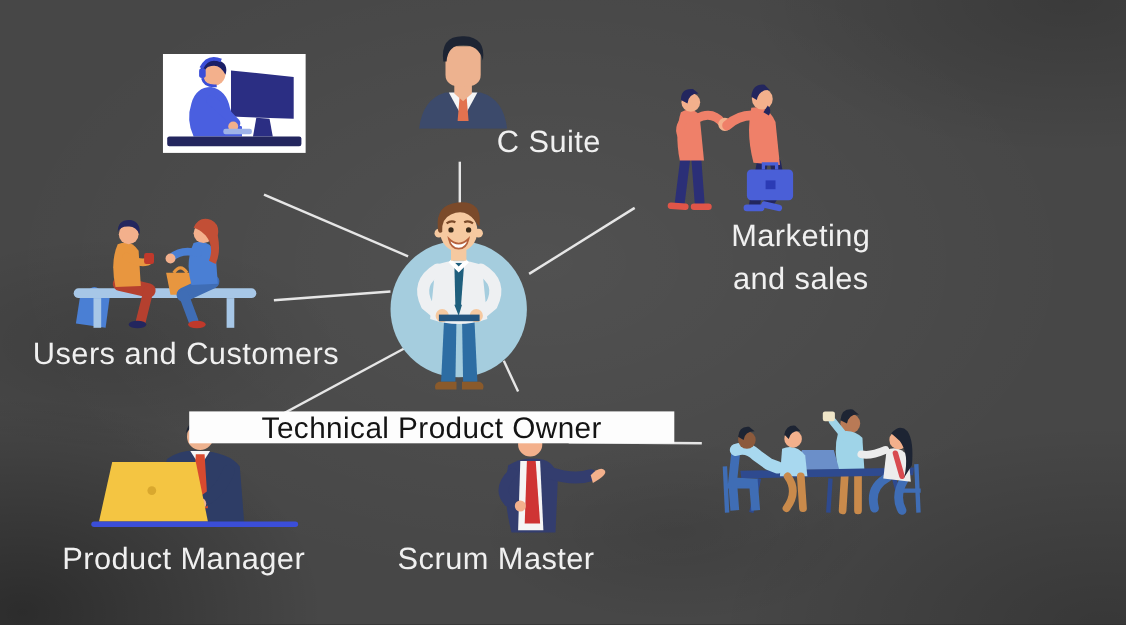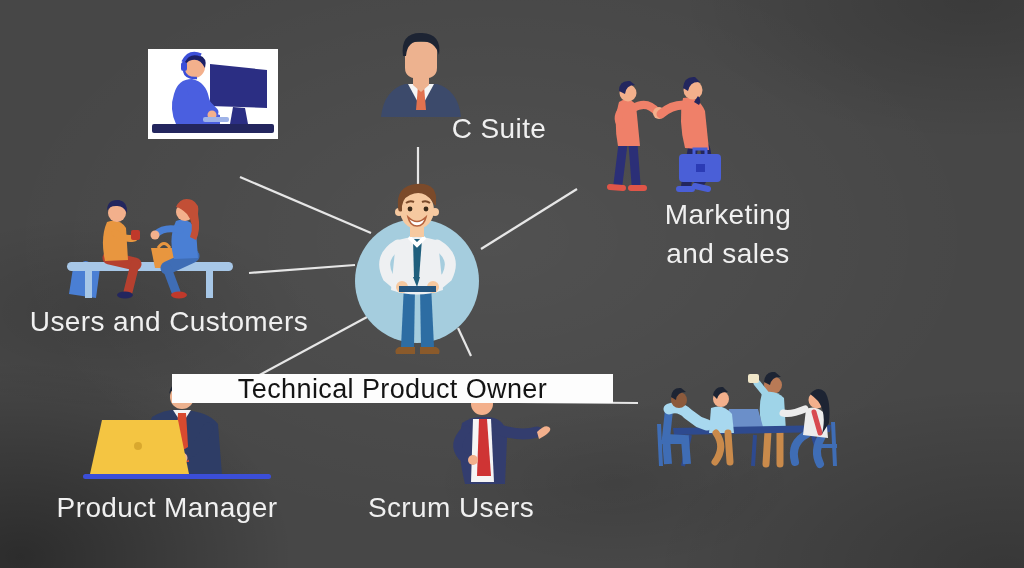--- a/index.html
+++ b/index.html
@@ -207,21 +207,21 @@
         <path d="M69 29 L77 29 L81 86 L67 86 Z" fill="#cf3434"></path>
         <path d="M90 40 Q112 47 127 42" stroke="#333d6e" stroke-width="11" fill="none" stroke-linecap="round"></path>
         <path d="M127 42 q9 -9 13 -4 q2 4 -11 11 Z" fill="#f3b08c"></path>
         <path d="M56 40 Q42 54 52 66 L62 70" stroke="#333d6e" stroke-width="9" fill="none" stroke-linecap="round"></path>
         <circle cx="63" cy="70" r="5" fill="#f3b08c"></circle>
         <circle cx="72" cy="14" r="11" fill="#f3b08c"></circle>
         <path d="M60 11 q2 -12 14 -11 q11 2 10 13 q-5 -8 -12 -8 q-8 0 -12 6 Z" fill="#1d2433"></path>
       </g>
     </svg>
   </div>
-  <div class="label" style="left:351px;top:489px;width:200px;">Scrum Users</div>
+  <div class="label" style="left:351px;top:489px;width:200px;">Scrum Master</div>
 
   <div class="illus" style="left:645px;top:372px;width:215px;height:102px;">
     <svg viewBox="0 0 215 102">
       <g>
         <circle cx="128" cy="13" r="9" fill="#b97a56"></circle>
         <path d="M119 10 q1 -11 11 -10 l6 5 q-9 -1 -11 8 Z" fill="#1d2433"></path>
         <path d="M117 21 Q130 17 139 26 L141 59 L118 59 Q112 38 117 21 Z" fill="#9fd4e8"></path>
         <path d="M124 26 L112 11" stroke="#9fd4e8" stroke-width="7" stroke-linecap="round"></path>
         <rect x="103" y="2" width="11" height="9" rx="2" fill="#f0e6c8"></rect>
         <path d="M123 59 L121 92 M135 59 L135 92" stroke="#c98a4b" stroke-width="7" stroke-linecap="round"></path>

